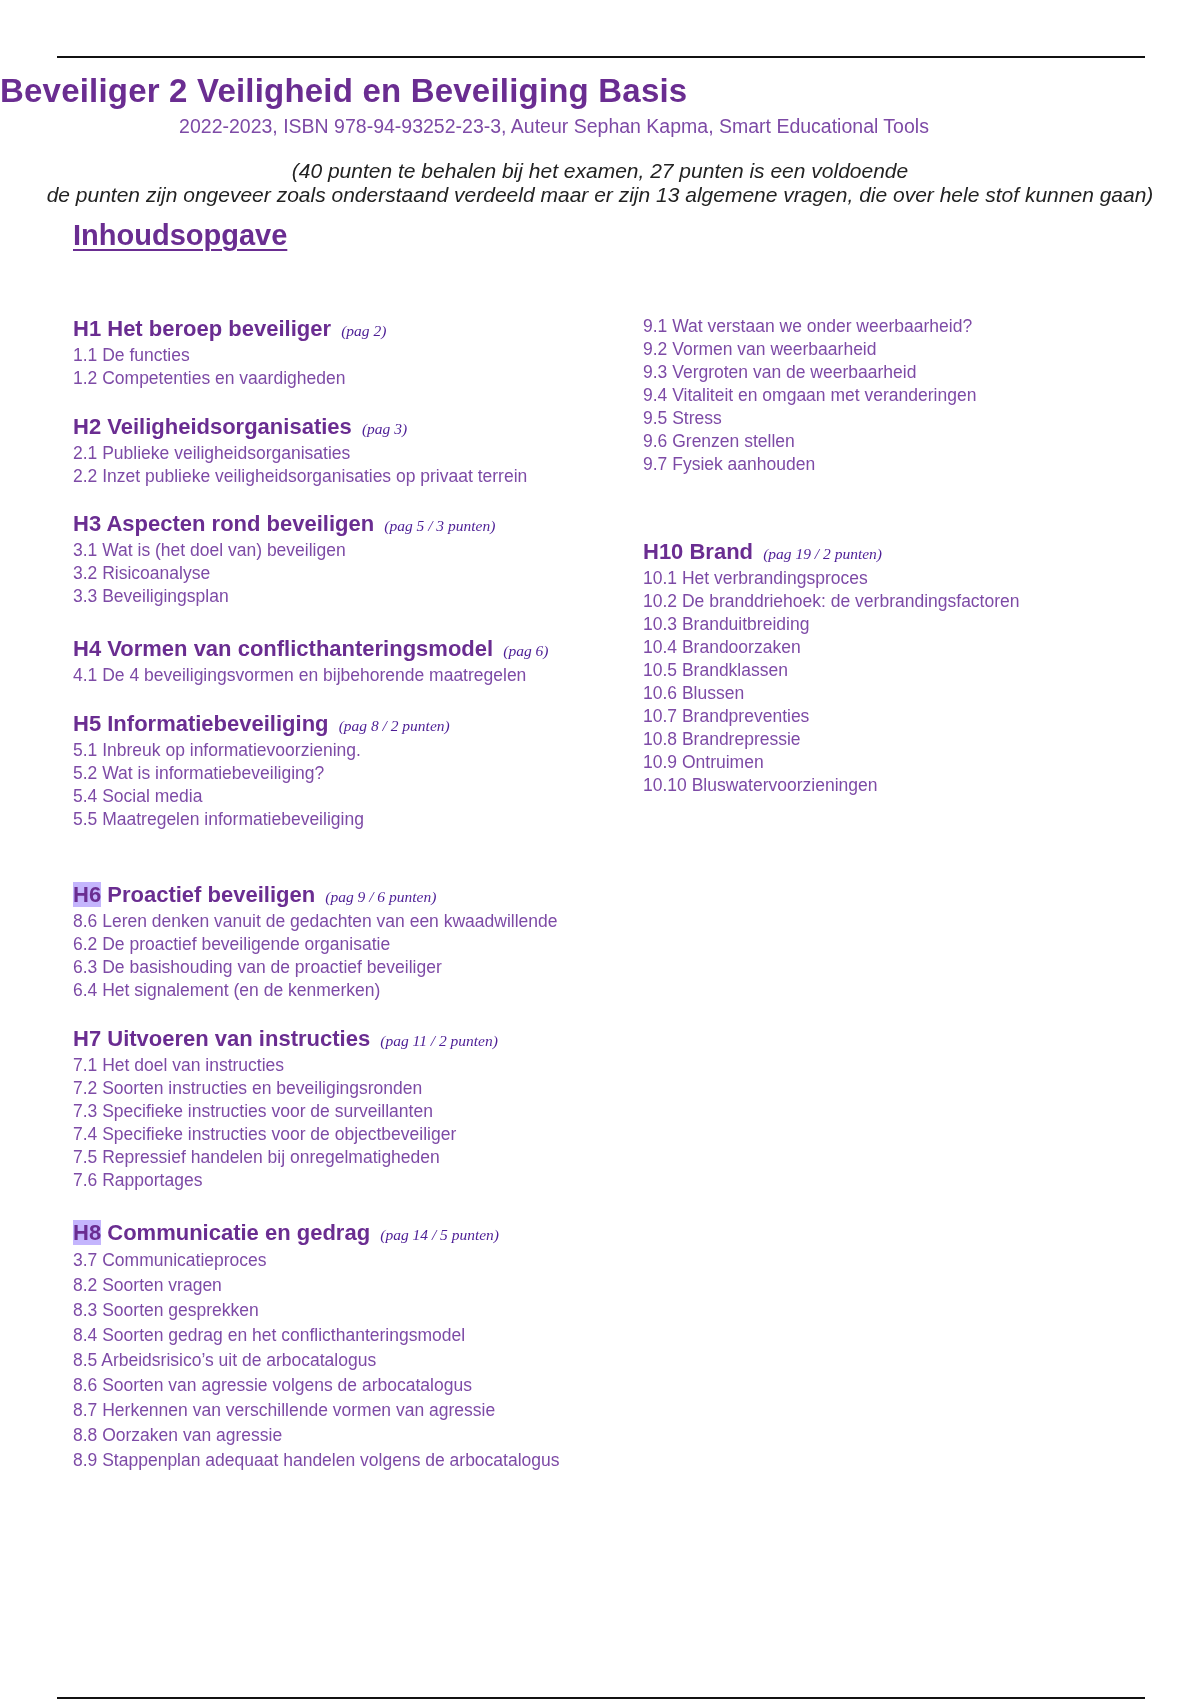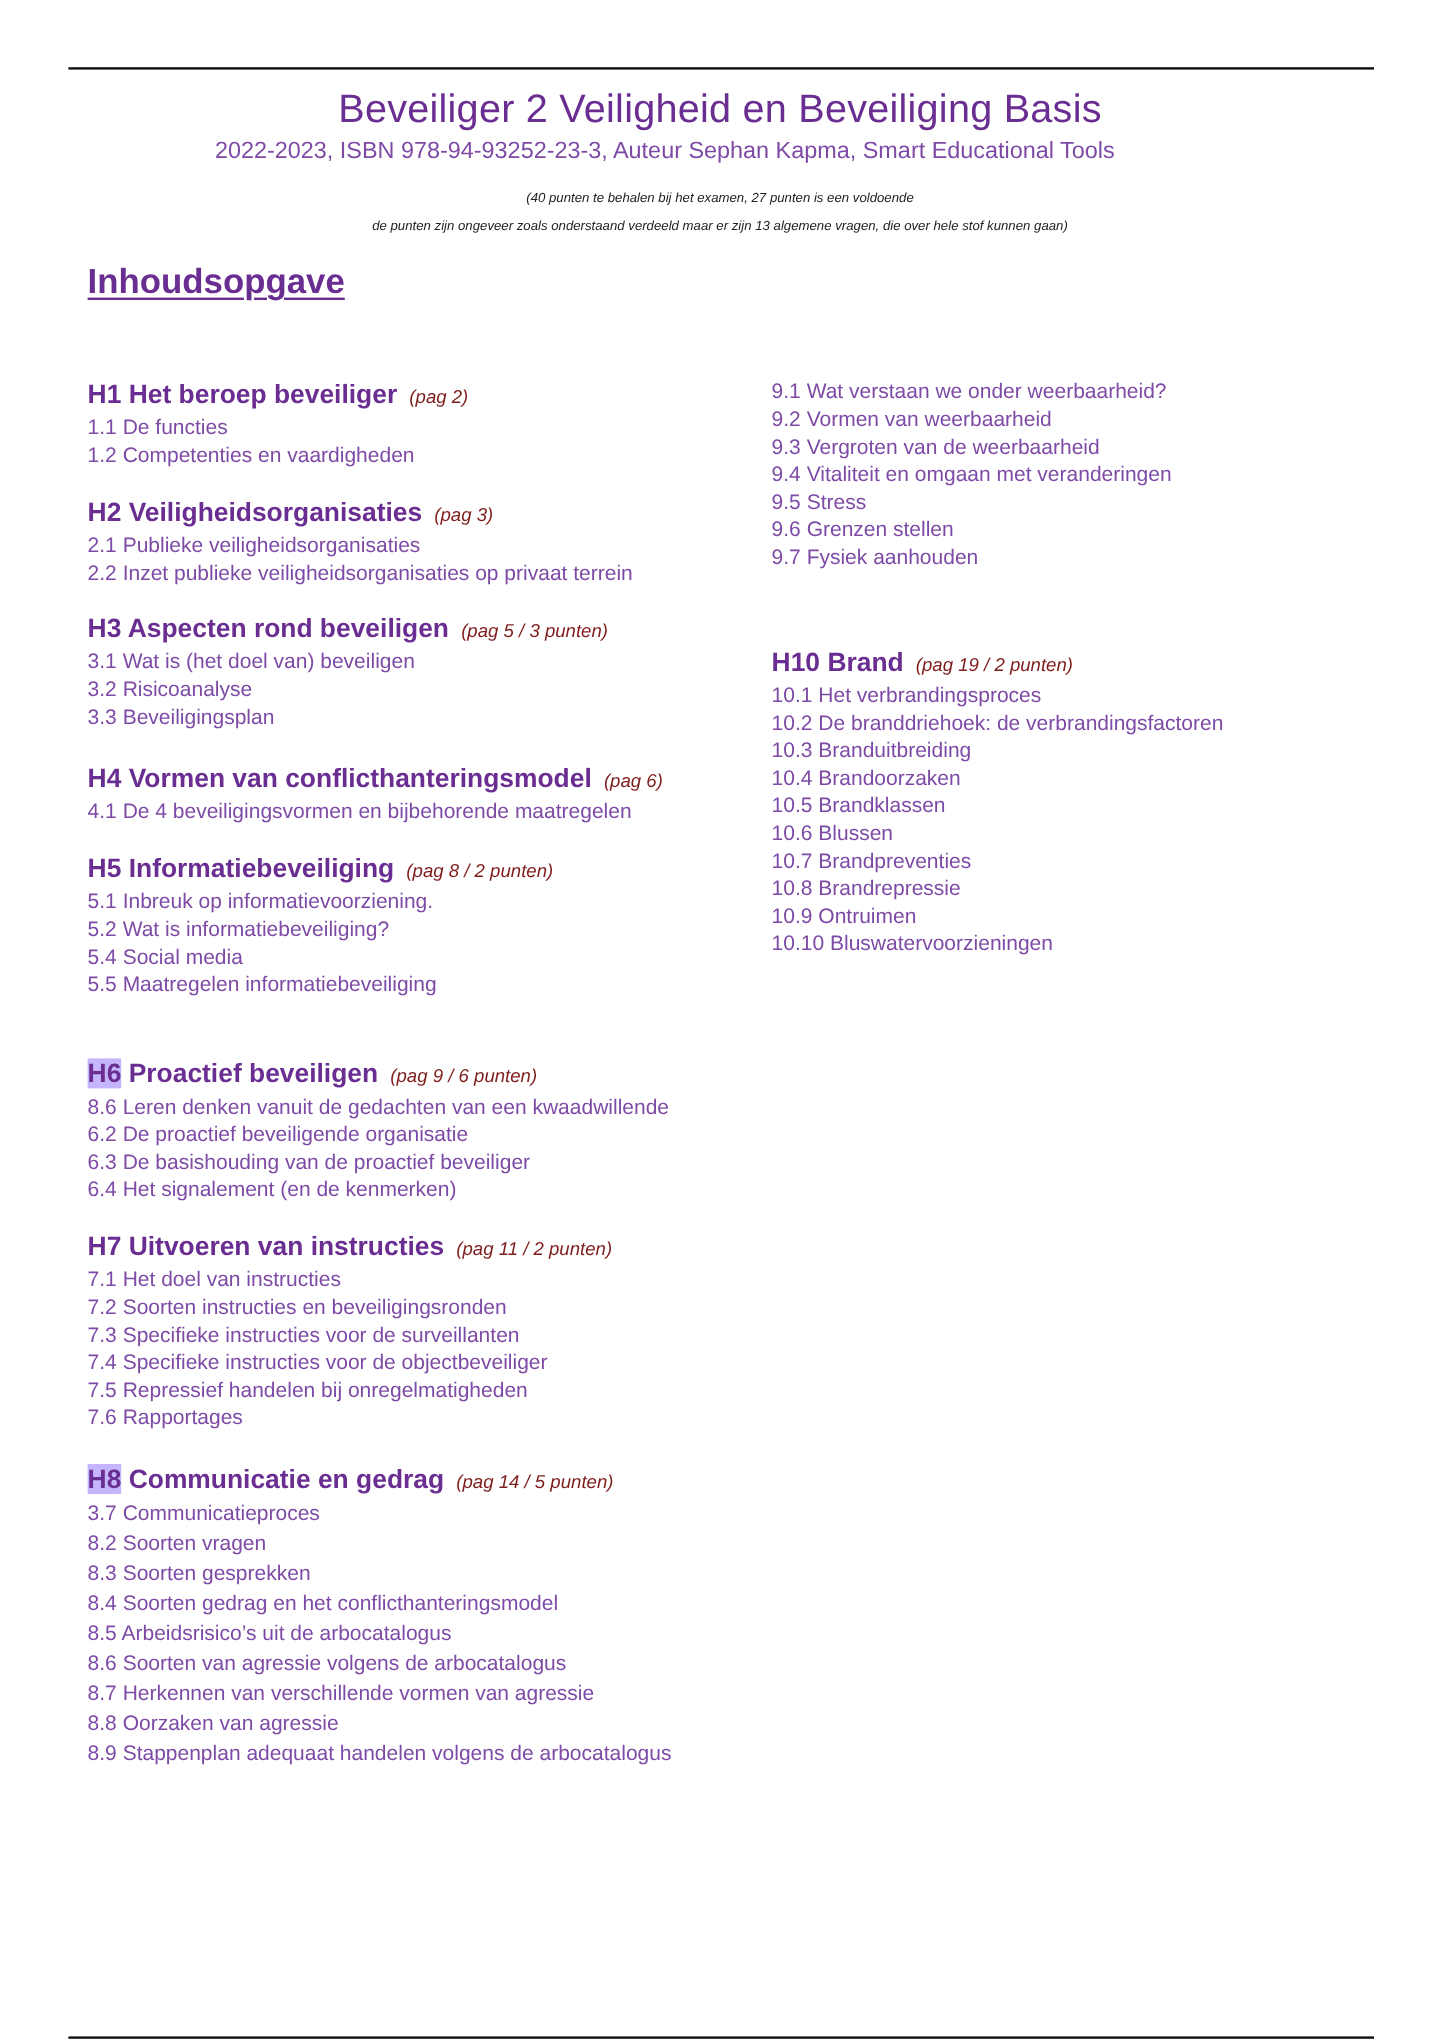--- a/index.html
+++ b/index.html
@@ -4,41 +4,41 @@
 <style>
   html, body { margin: 0; padding: 0; }
   body {
     width: 1200px; height: 1700px; background: #ffffff; position: relative;
     font-family: "Liberation Sans", sans-serif; overflow: hidden;
   }
   .rule { position: absolute; left: 57px; width: 1088px; height: 2px; background: #111; }
   .rule.top { top: 56px; }
   .rule.bottom { top: 1697px; }
   .title {
-    position: absolute; top: 72px; left: 0; width: 1200px; text-align: center;
-    color: #6a2d91; font-weight: normal; font-size: 33px; letter-spacing: 0.2px;
+    position: absolute; top: 72px; left: 0; width: 1200px; 
+    color: #6a2d91; font-weight: bold; font-size: 33px; letter-spacing: 0.2px;
   }
   .subtitle {
     position: absolute; top: 115px; left: 0; width: 1108px; text-align: center;
     color: #7d4aa6; font-size: 19.5px;
   }
   .note {
     position: absolute; left: 0; width: 1200px; text-align: center;
-    color: #222; font-style: italic; font-size: 11px;
+    color: #222; font-style: italic; font-size: 21px;
   }
   .note.n1 { top: 159px; }
   .note.n2 { top: 183px; }
   .toc-title {
     position: absolute; top: 219px; left: 73px; color: #6a2d91;
     font-weight: bold; font-size: 29px; text-decoration: underline;
     text-decoration-thickness: 2px; text-underline-offset: 4px;
   }
   .chapter { position: absolute; }
   .ch-head { color: #6a2d91; font-weight: bold; font-size: 22px; line-height: 27px; white-space: nowrap; }
-  .ch-head .meta { color: #7f1d1d; font-weight: normal; font-style: italic; font-size: 15.5px; margin-left: 4px; }
+  .ch-head .meta { color: #4c1d95; font-weight: normal; font-style: italic; font-size: 15.5px; margin-left: 4px; font-family: Liberation Serif, serif; }
   .ch-head .hl { background: #c4b5fd; }
   .sub { color: #7d4aa6; font-size: 17.5px; line-height: 23px; white-space: nowrap; }
 </style>
 </head>
 <body>
 
 <div class="rule top"></div>
 
 <div class="title">Beveiliger 2  Veiligheid en Beveiliging Basis</div>
 <div class="subtitle">2022-2023, ISBN 978-94-93252-23-3, Auteur Sephan Kapma, Smart Educational Tools</div>

